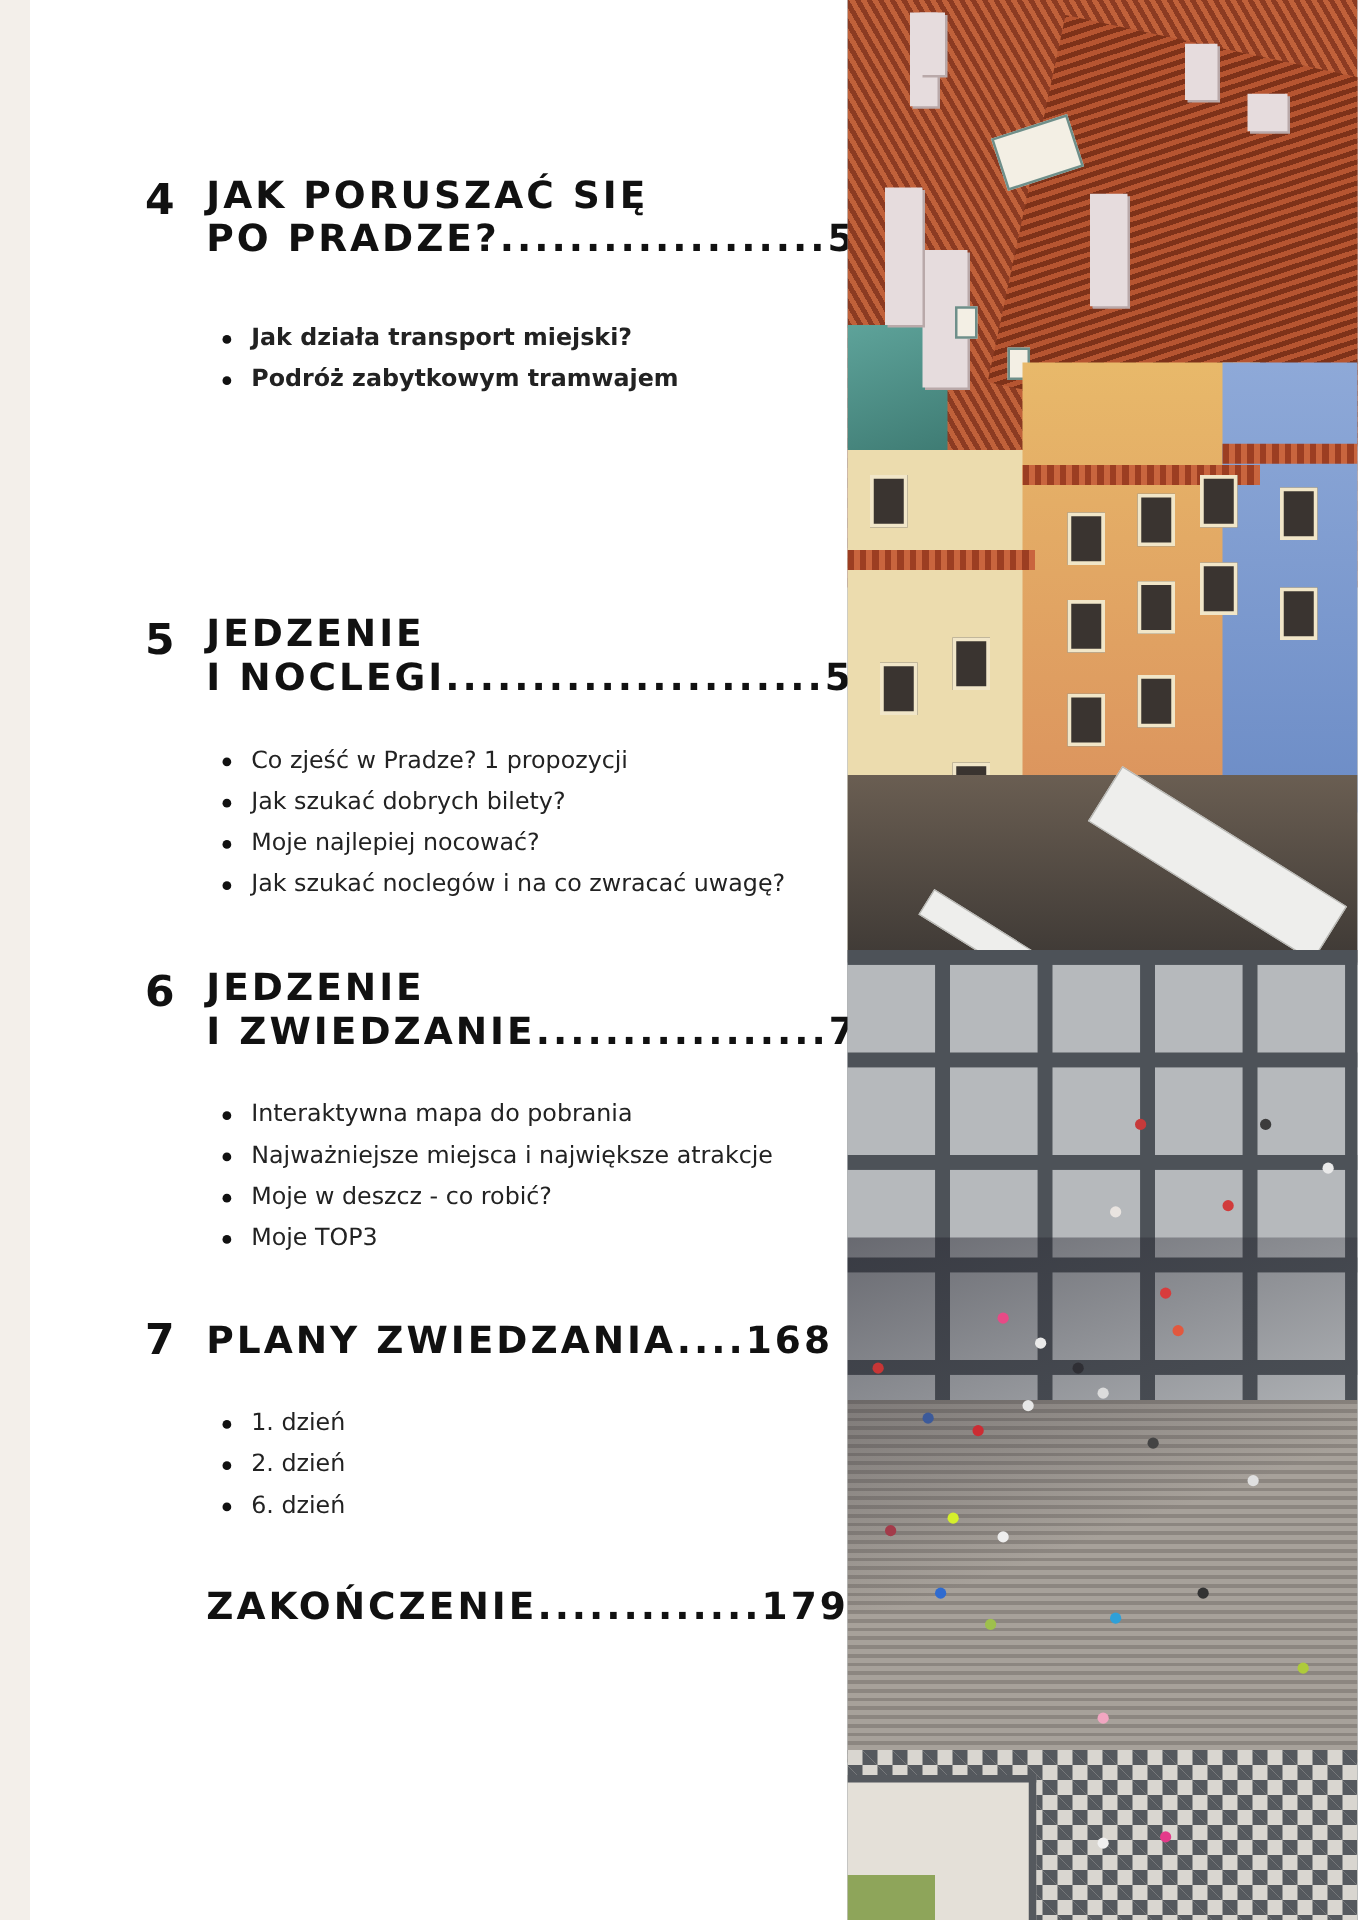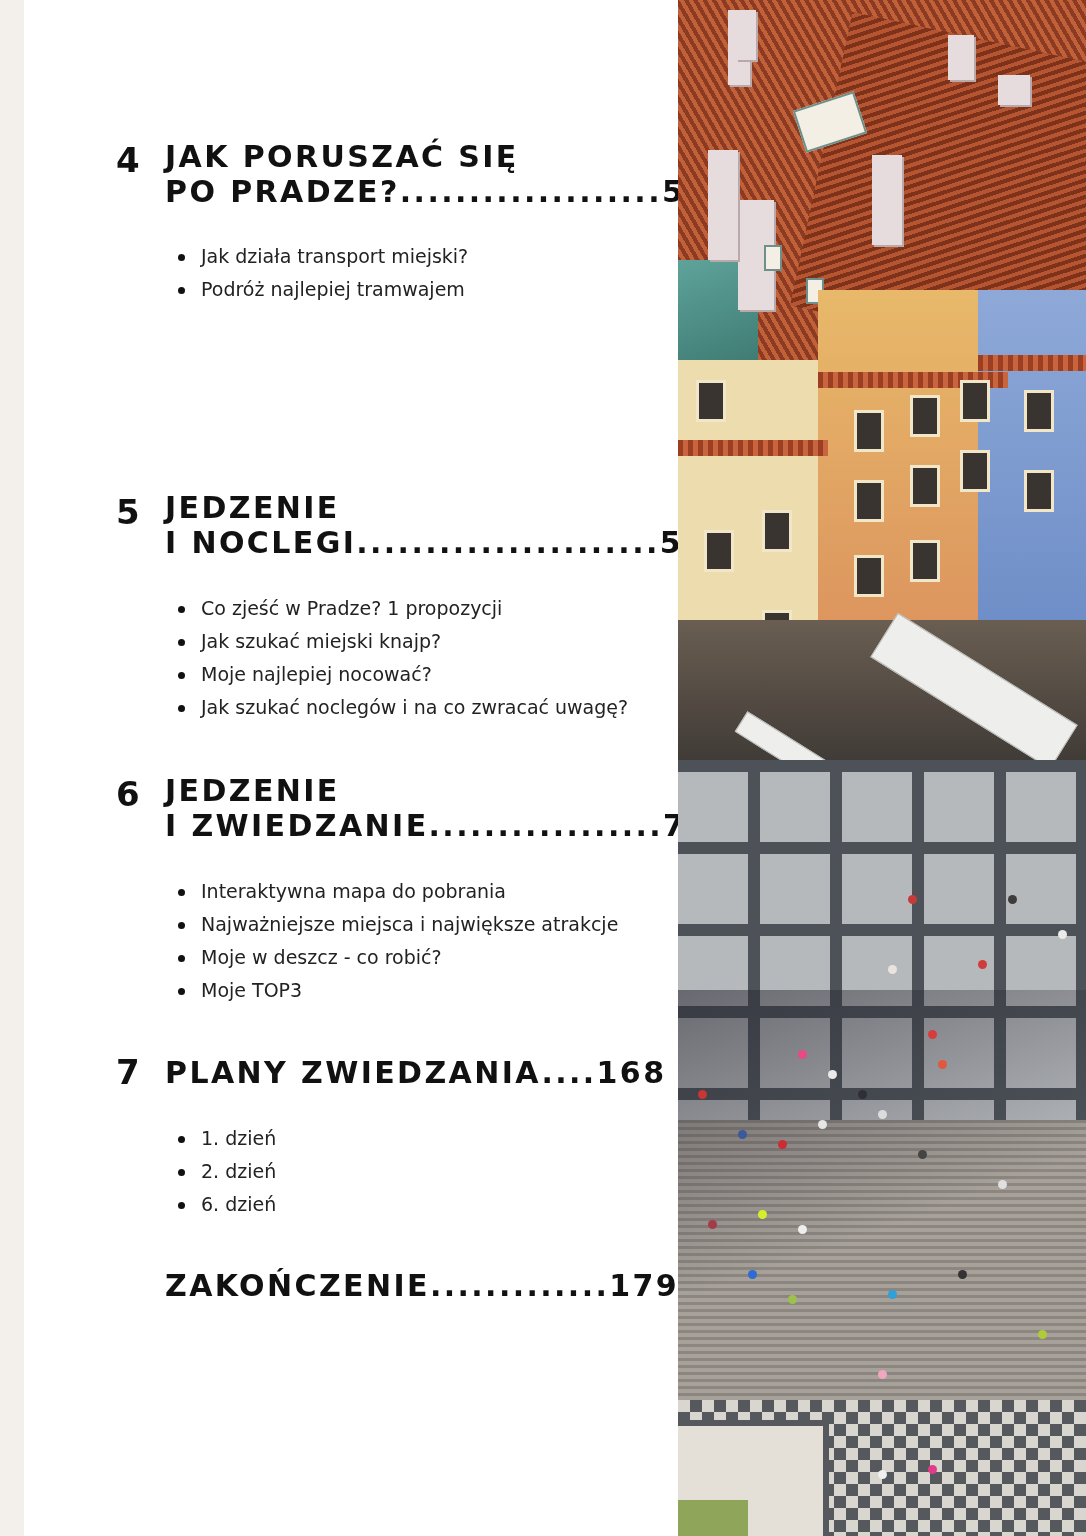--- a/index.html
+++ b/index.html
@@ -134,35 +134,35 @@
 <div class="left-strip"></div>
 
 <div class="content">
 
   <div class="section" style="top:0;">
     <div class="chapter-num" style="top:142px;">4</div>
     <a class="chapter-title" style="top:139px;">
       <span class="line">JAK PORUSZAĆ SIĘ</span>
       <span class="line">PO PRADZE?...................50</span>
     </a>
-    <ul class="bullets" style="top:240px;">
+    <ul class="bullets" style="top:254px;font-weight:bold;">
       <li>Jak działa transport miejski?</li>
-      <li>Podróż najlepiej tramwajem</li>
+      <li>Podróż zabytkowym tramwajem</li>
     </ul>
   </div>
 
   <div class="section" style="top:0;">
     <div class="chapter-num" style="top:494px;">5</div>
     <a class="chapter-title" style="top:490px;">
       <span class="line">JEDZENIE</span>
       <span class="line">I NOCLEGI......................59</span>
     </a>
     <ul class="bullets" style="top:592px;">
       <li>Co zjeść w Pradze? 1 propozycji</li>
-      <li>Jak szukać miejski knajp?</li>
+      <li>Jak szukać dobrych bilety?</li>
       <li>Moje najlepiej nocować?</li>
       <li>Jak szukać noclegów i na co zwracać uwagę?</li>
     </ul>
   </div>
 
   <div class="section" style="top:0;">
     <div class="chapter-num" style="top:776px;">6</div>
     <a class="chapter-title" style="top:773px;">
       <span class="line">JEDZENIE</span>
       <span class="line">I ZWIEDZANIE.................76</span>

